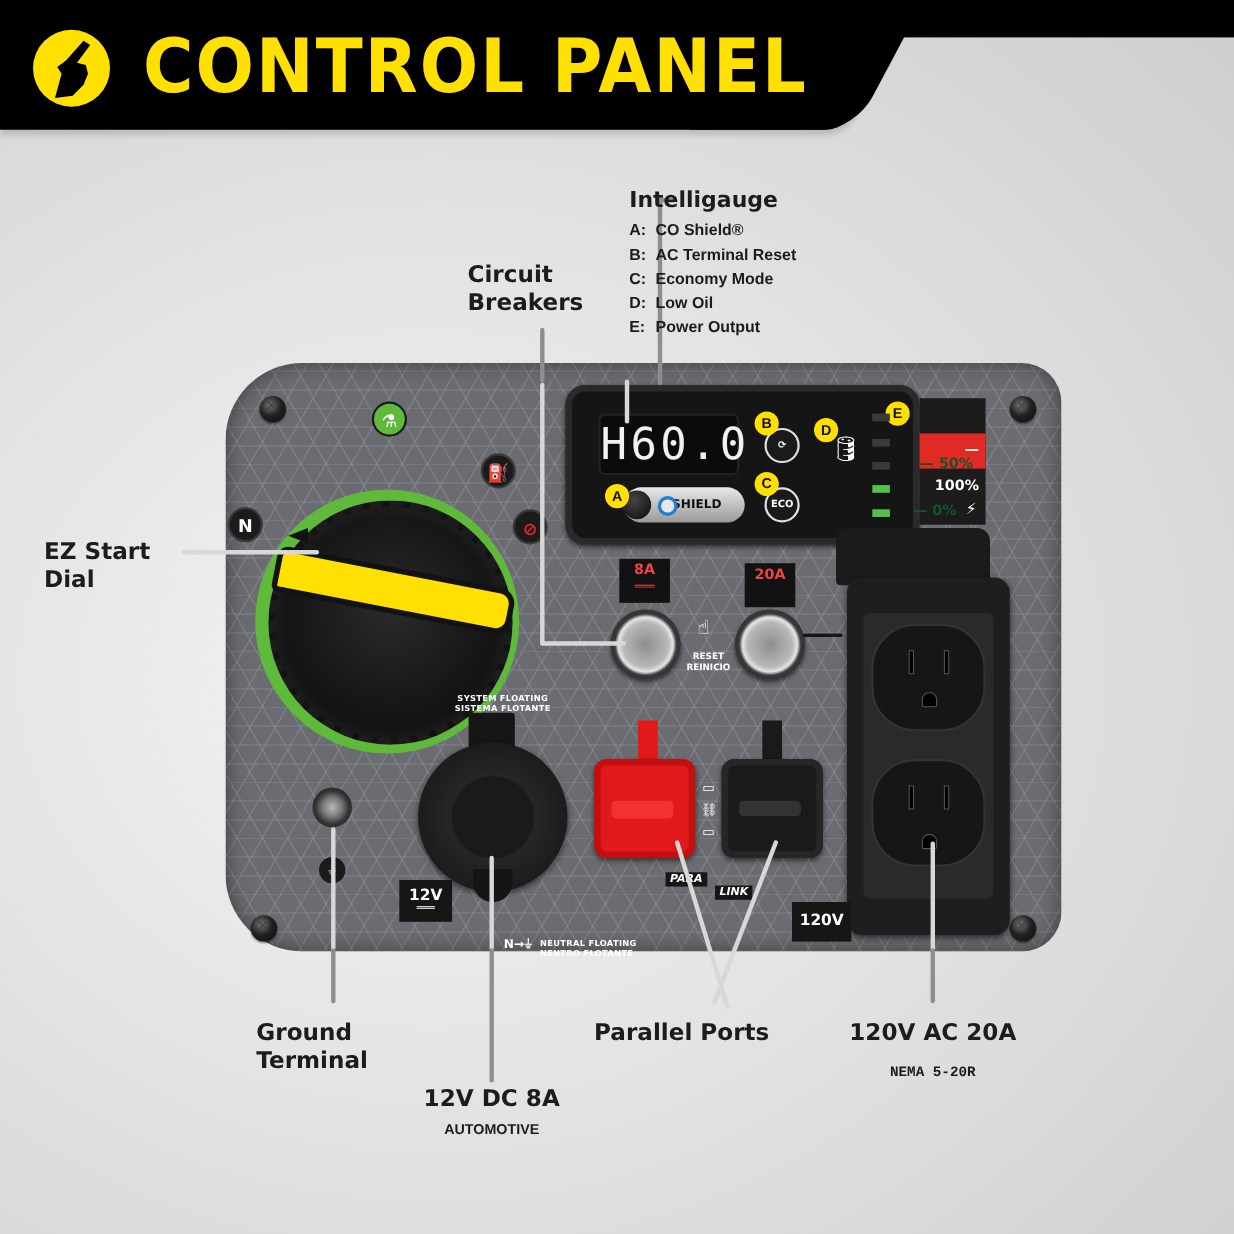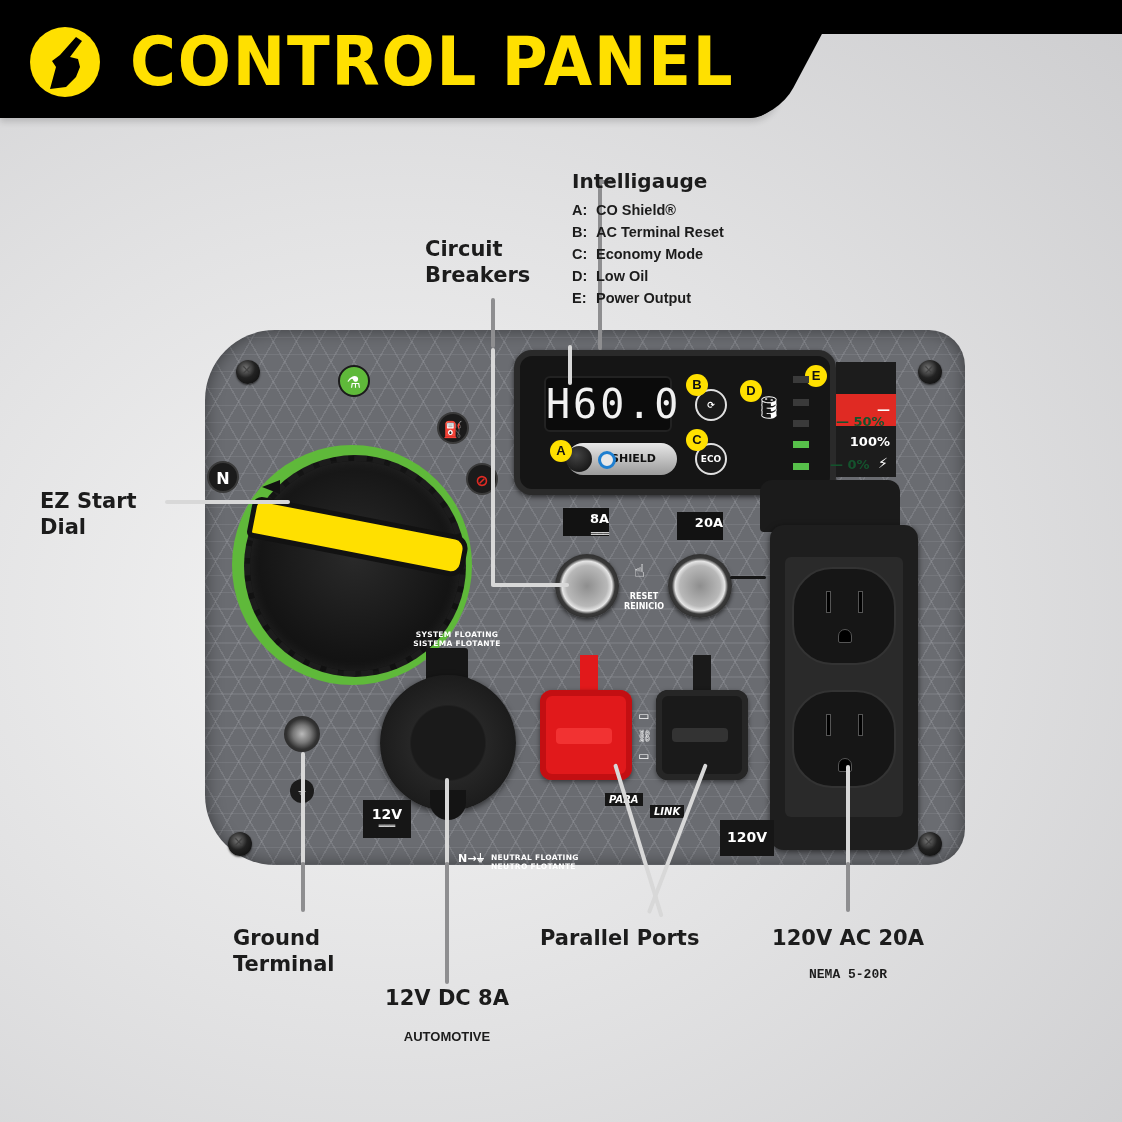--- a/index.html
+++ b/index.html
@@ -124,22 +124,22 @@
     left: 836px; top: 362px; width: 60px; height: 115px; background: #1c1c1c;
   }
   .scale-100 {
     left: 836px; top: 362px; width: 60px; height: 32px; background: #e02a23;
     color: #fff; font-size: 13px; font-weight: bold; line-height: 32px; text-align: right; padding-right: 6px; margin-top: 32px;
   }
   .scale-label { color: #14532d; font-size: 13px; font-weight: bold; text-align: left; width: 56px; }
 
   
   .breaker-tag {
-    width: 46px; height: 28px; background: #121212; color: #ffffff; font-size: 13px; font-weight: bold;
-    text-align: right; line-height: 22px;
+    width: 46px; height: 40px; background: #121212; color: #ef4444; font-size: 13px; font-weight: bold;
+    text-align: center; line-height: 22px;
   }
   .breaker {
     width: 64px; height: 64px; border-radius: 50%;
     background: radial-gradient(circle, #8e8e8e 0%, #b8b8b8 45%, #e5e5e5 55%, #3a3a3a 62%, #151515 100%);
     box-shadow: 0 2px 4px rgba(0,0,0,0.6);
   }
   .reset-label { color: #fff; font-size: 8px; font-weight: bold; text-align: center; line-height: 10px; }
 
   
   .dc-socket {
@@ -353,19 +353,19 @@
     <div class="legend-item"><span class="legend-key">D:</span><span>Low Oil</span></div>
     <div class="legend-item"><span class="legend-key">E:</span><span>Power Output</span></div>
   </div>
 </div>
 <div class="abs label" style="left:233px;top:925px;width:140px;">
   <div>Ground</div>
   <div>Terminal</div>
 </div>
 <div class="abs" style="left:367px;top:985px;width:160px;text-align:center;">
   <div class="label">12V DC 8A</div>
-  <div class="sublabel" style="margin-top:18px;">AUTOMOTIVE</div>
+  <div class="sublabel" style="margin-top:8px;">AUTOMOTIVE</div>
 </div>
 <div class="abs label" style="left:540px;top:925px;width:190px;">Parallel Ports</div>
 <div class="abs" style="left:758px;top:925px;width:180px;text-align:center;">
   <div class="label">120V AC 20A</div>
   <div class="sublabel" style="margin-top:16px;font-family:Liberation Mono, monospace;">NEMA 5-20R</div>
 </div>
 
 </body></html>

